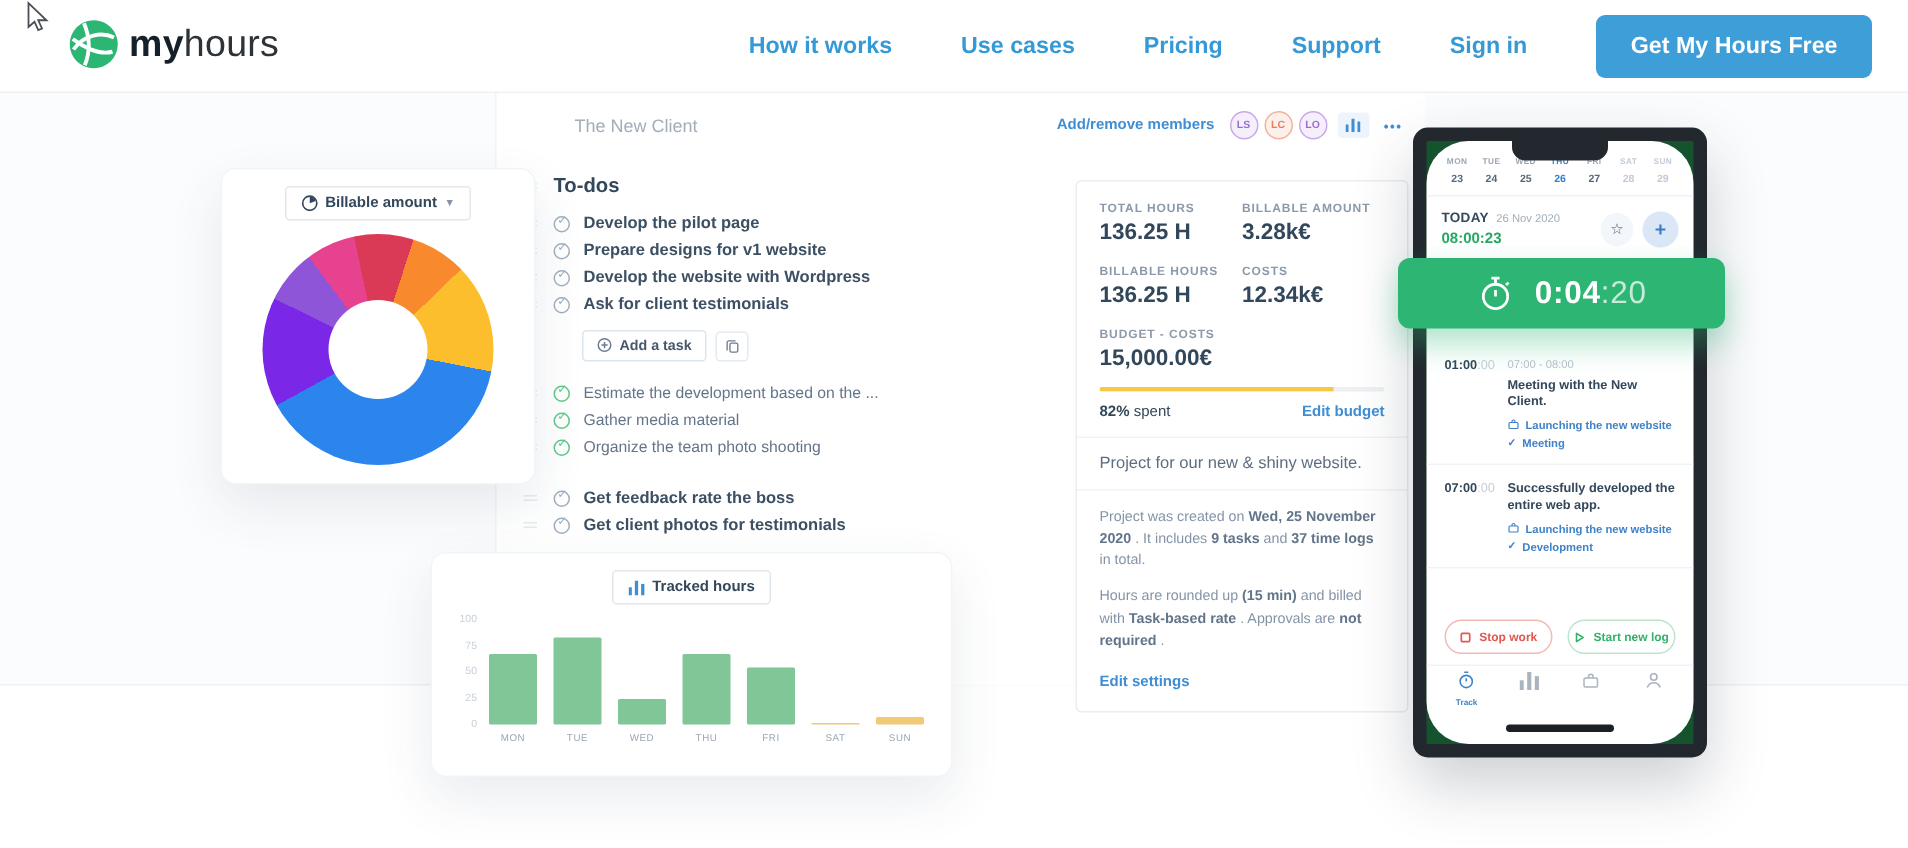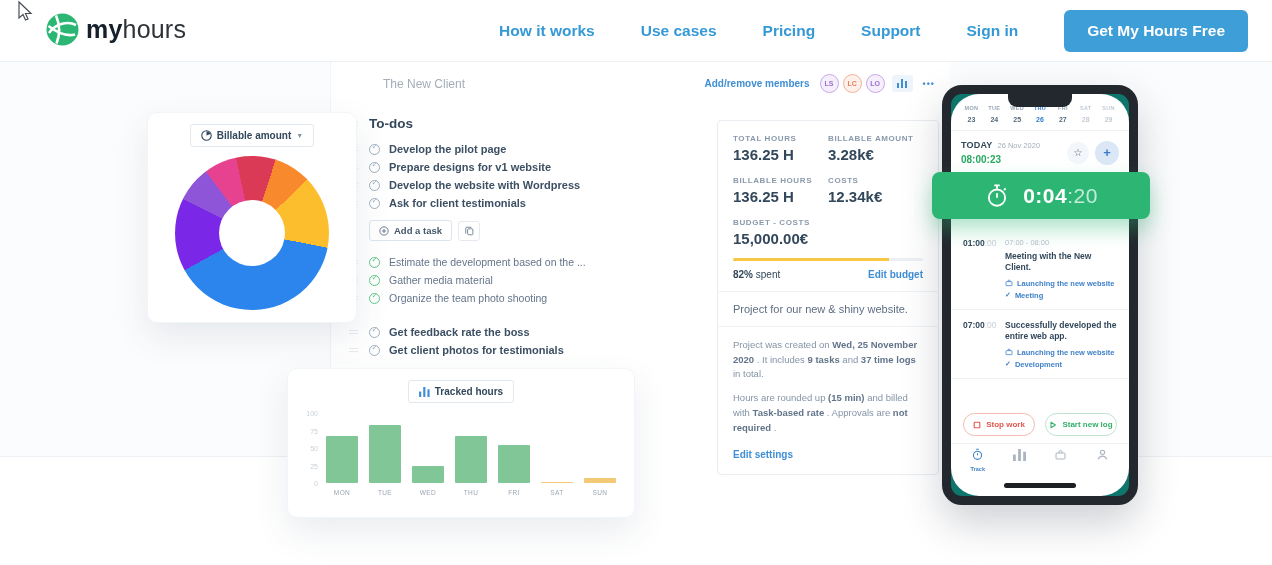--- a/index.html
+++ b/index.html
@@ -38,21 +38,21 @@
   .todo-h { font-size:13.5px; font-weight:700; color:#33475b; margin:4px 0 9px; position:relative; }
   .todo { display:flex; align-items:center; gap:9px; height:18px; cursor:pointer; position:relative; }
   .todo .t { font-size:11px; font-weight:600; color:#3c4f63; }
   .todo.done .t { font-weight:500; color:#64758a; font-size:10.5px; }
   .handle { position:absolute; left:-20px; top:50%; width:9px; height:1px; background:#e6ebf0; box-shadow:0 3px 0 #e6ebf0; margin-top:-2px; }
   .chk { width:11px; height:11px; min-width:11px; border:1px solid #9fb0c0; border-radius:50%; position:relative; }
   .chk::after { content:"✓"; position:absolute; left:1.5px; top:-2.5px; font-size:8px; color:#9fb0c0; }
   .chk.green { border-color:#5fc98a; }
   .chk.green::after { color:#5fc98a; }
   .add-row { display:flex; align-items:center; gap:6px; margin:8px 0 12px; }
-  .add-task { display:flex; align-items:flex-end; gap:5px; border:1px solid #dde5ec; border-radius:3px; background:#fff; padding:4px 9px; font-size:9.5px; font-weight:700; color:#45586c; cursor:pointer; font-family:inherit; }
+  .add-task { display:flex; align-items:flex-start; gap:5px; border:1px solid #dde5ec; border-radius:3px; background:#fff; padding:4px 9px; font-size:9.5px; font-weight:700; color:#45586c; cursor:pointer; font-family:inherit;margin-left:19px; }
   .copy-btn { border:1px solid #e4eaf0; border-radius:3px; background:#fff; width:22px; height:20px; display:flex; align-items:center; justify-content:center; cursor:pointer; } .gap16 { height:16px; }
 
   
   .stats { position:absolute; left:717px; top:120px; width:222px; background:#fff; border:1px solid #e9edf2; border-radius:4px; padding:13px 15px 12px; z-index:2; }
   .metrics { display:grid; grid-template-columns:1fr 1fr; row-gap:13px; }
   .mlabel { font-size:8px; letter-spacing:.6px; color:#8b9aab; font-weight:600; margin-bottom:3px; }
   .mvalue { font-size:15px; font-weight:700; color:#33475b; }
   .budget { margin-top:13px; }
   .pbar { margin-top:11px; height:3px; background:#edf0f3; border-radius:2px; overflow:hidden; }
   .pfill { height:100%; background:#f7c844; }
@@ -76,21 +76,21 @@
   
   .bar-card { position:absolute; left:287px; top:368px; width:348px; height:150px; background:#fff; border:1px solid #f2f5f8; border-radius:10px; box-shadow:0 14px 34px rgba(50,70,100,.10); z-index:4; text-align:center; }
   .chart { position:relative; height:104px; margin:4px 14px 0 10px; text-align:left; }
   .ylabel { position:absolute; left:0; width:20px; text-align:right; font-size:7px; color:#c9d1da; transform:translateY(-50%); }
   .bars { position:absolute; left:28px; right:4px; top:6px; height:70px; display:flex; align-items:flex-end; gap:11px; }
   .bar { width:32px; border-radius:1px; }
   .xlabels { position:absolute; left:28px; right:4px; top:82px; display:flex; gap:11px; }
   .xlabel { width:32px; text-align:center; font-size:6.5px; letter-spacing:.4px; color:#9aa7b4; }
 
   
-  .phone { position:absolute; left:942px; top:85px; width:196px; height:420px; border:9px solid #23282e; border-radius:20px; background:#0f766e; box-shadow:0 18px 40px rgba(30,40,60,.22); z-index:5; }
+  .phone { position:absolute; left:942px; top:85px; width:196px; height:420px; border:9px solid #23282e; border-radius:10px; background:#14532d; box-shadow:0 18px 40px rgba(30,40,60,.22); z-index:5; }
   .screen { position:relative; width:100%; height:100%; border-radius:28px; overflow:hidden; background:#fff; }
   .notch { position:absolute; left:50%; top:-1px; transform:translateX(-50%); width:64px; height:14px; background:#23282e; border-radius:0 0 9px 9px; z-index:6; }
   .week { display:flex; padding:11px 9px 7px; border-bottom:1px solid #eef1f4; }
   .day { flex:1; text-align:center; cursor:pointer; }
   .day .n { font-size:5.5px; letter-spacing:.3px; color:#9aa7b4; font-weight:600; }
   .day .d { font-size:7px; color:#57687a; margin-top:5px; font-weight:600; }
   .day.active .n, .day.active .d { color:#2f7fd0; font-weight:700; }
   .day.muted .n, .day.muted .d { color:#c2cbd5; }
   .today-row { display:flex; align-items:center; padding:9px 10px 10px; }
   .today-l .tl1 { display:flex; align-items:baseline; gap:5px; }

